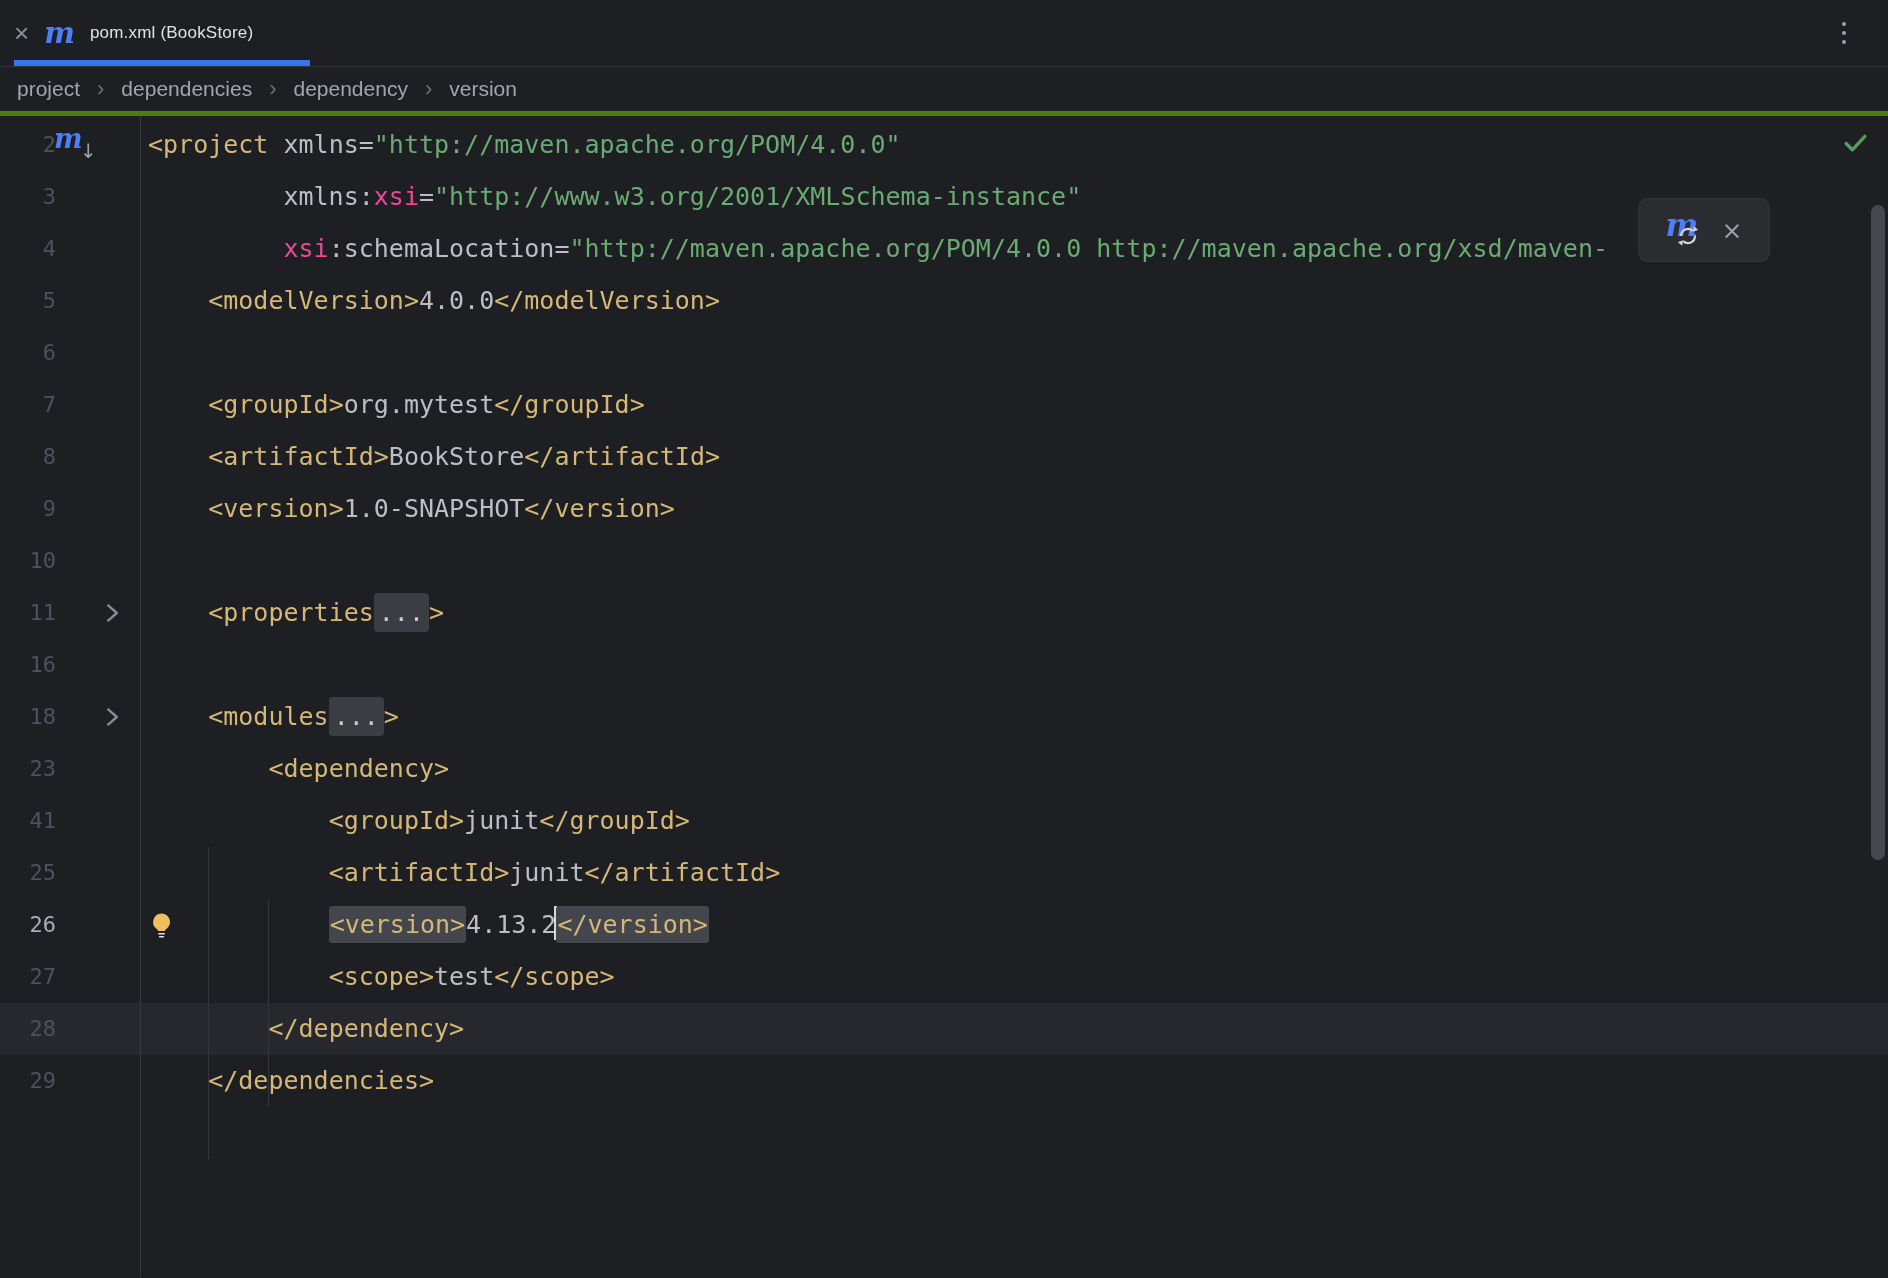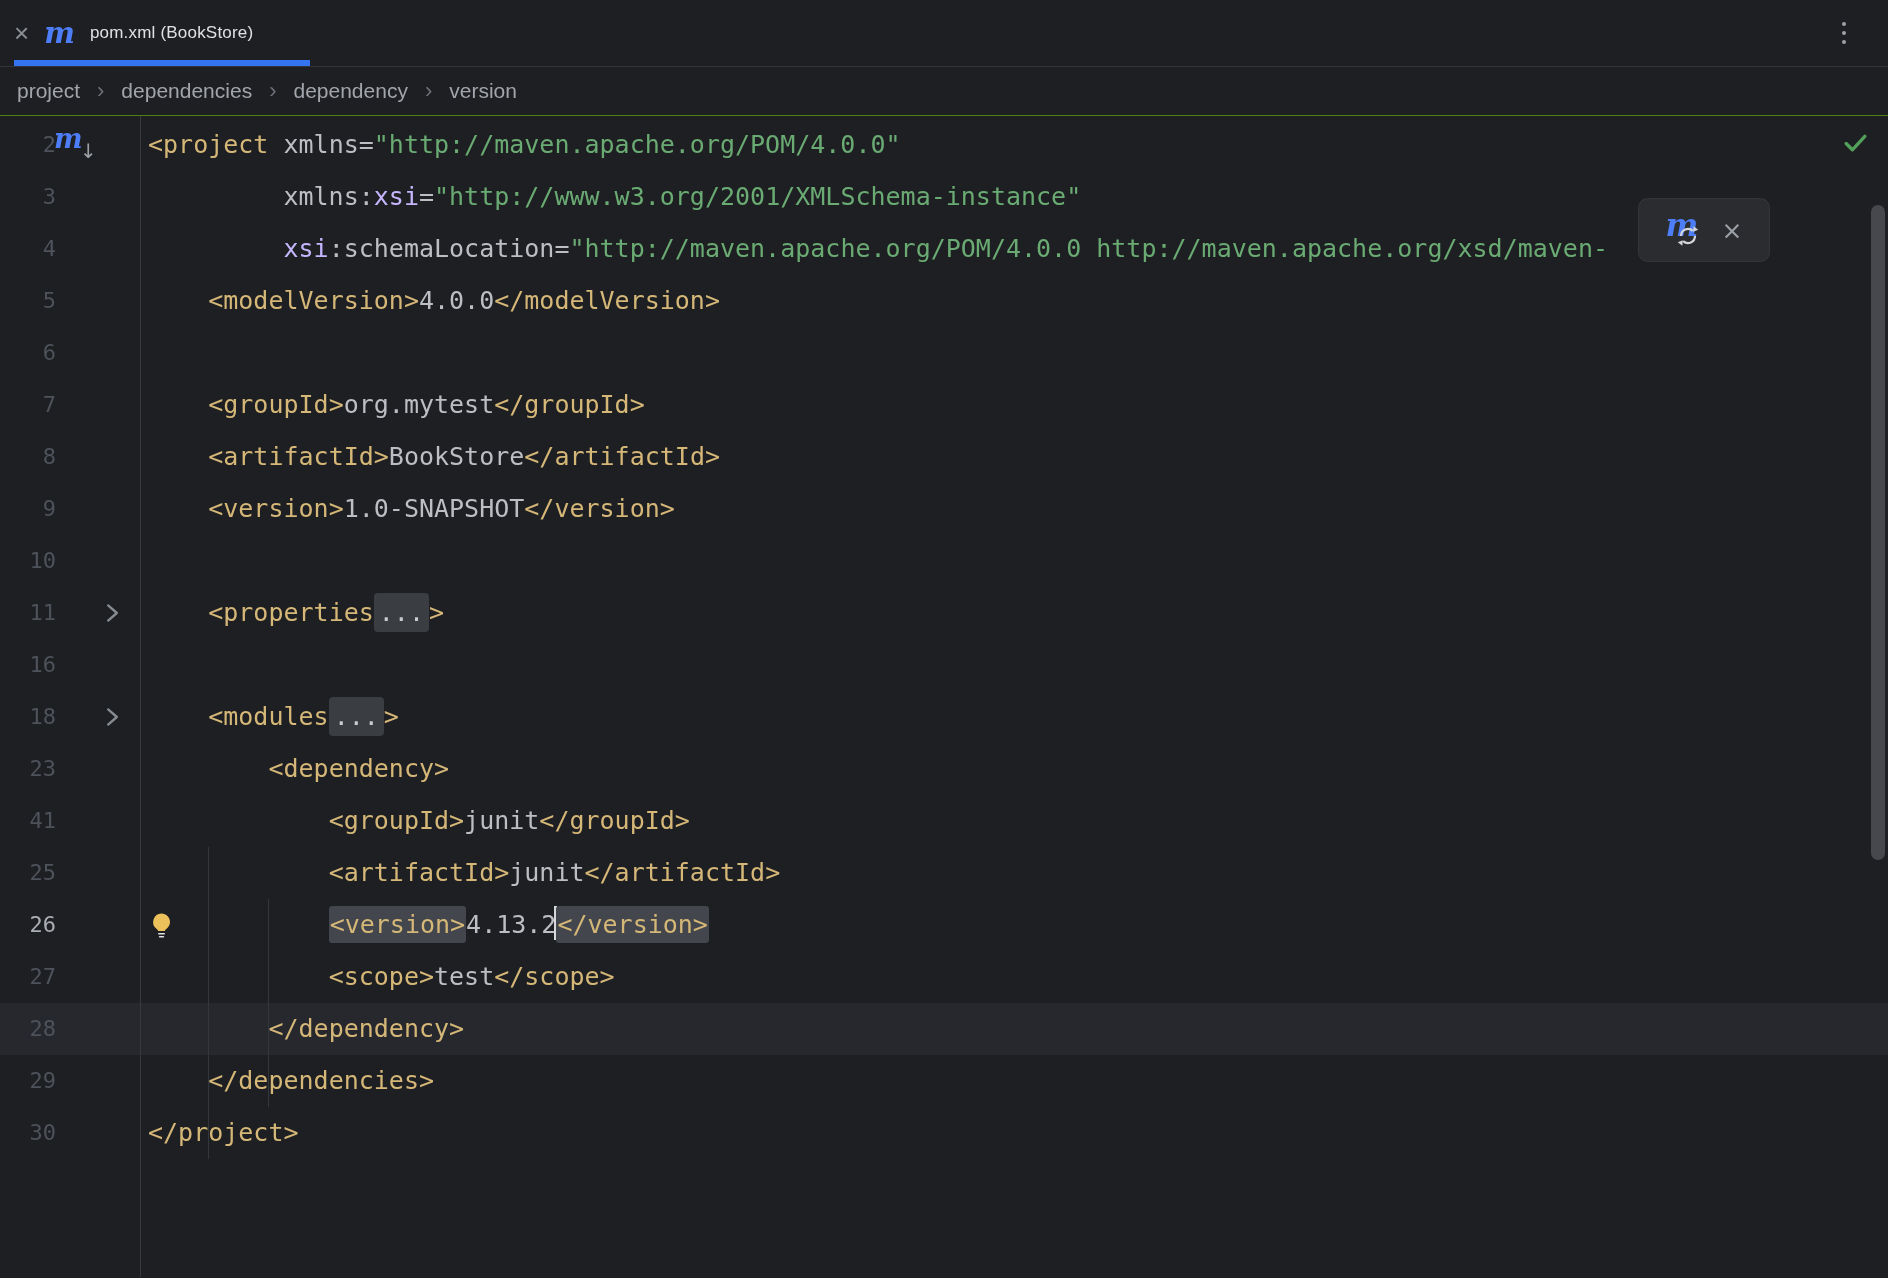--- a/index.html
+++ b/index.html
@@ -12,39 +12,39 @@
   .tab { position:relative; height:100%; display:flex; align-items:center; gap:15px; padding-right:26px; cursor:pointer; }
   .tab-close { color:#8b8f96; font-size:26px; line-height:1; font-weight:400; }
   .maven-m { font-family:"DejaVu Serif", serif; font-style:italic; font-weight:bold; color:#4d7ef7; }
   .tab .maven-m { font-size:29px; line-height:1; }
   .tab-title { color:#dfe1e5; font-size:17px; letter-spacing:.2px; }
   .tab-underline { position:absolute; left:0; bottom:0; width:296px; height:6px; background:#3574f0; }
   .kebab { position:absolute; right:38px; top:50%; transform:translateY(-50%); display:flex; flex-direction:column; gap:5px; cursor:pointer; padding:4px; }
   .kebab i { width:4px; height:4px; border-radius:2px; background:#9da1a8; }
 
   
-  .breadcrumbs { height:49px; border-bottom:1px solid #4d7c0f; display:flex; align-items:center; padding-left:17px; gap:17px; }
+  .breadcrumbs { height:49px; border-bottom:5px solid #4d7c0f; display:flex; align-items:center; padding-left:17px; gap:17px; }
   .crumb { color:#a2a5ac; font-size:21px; cursor:pointer; }
   .crumb-sep { color:#6e7178; font-size:22px; }
 
   
   .editor { position:relative; height:1161px; background:#1e1f22; overflow:hidden; }
   .cur-line-bg { position:absolute; left:0; width:1888px; height:52px; background:#26282e; z-index:0; }
   .gutter-sep { position:absolute; left:140px; top:0; bottom:0; width:1px; background:#37393d; z-index:1; }
   .indent-guide { position:absolute; width:1px; background:#33363b; z-index:1; }
   .rows { position:relative; z-index:2; padding-top:3px; }
   .row { position:relative; height:52px; width:1888px; }
   .lnum { position:absolute; left:0; top:0; width:56px; height:52px; line-height:52px; text-align:right;
           font-family:"DejaVu Sans Mono", monospace; font-size:22px; color:#4d525b; }
   .row.current .lnum { color:#abaeb5; }
   .code { position:absolute; left:141px; right:8px; top:0; height:52px; line-height:52px; padding-left:7px;
           font-family:"DejaVu Sans Mono", monospace; font-size:25px; white-space:pre; overflow:hidden; cursor:text; }
   .sTag { color:#d5b778; }
   .sPlain { color:#bcbec4; }
-  .sNs { color:#c4b5fd; }
+  .sNs { color:#ec4899; }
   .sStr { color:#6aab73; }
   .sFold { background:#3a3d42; color:#c9cbcf; border-radius:4px; padding:5px 5px; cursor:pointer; }
   .sHl { background:#43464c; border-radius:3px; padding:4px 1px; }
   .sCaret { display:inline-block; width:3px; height:34px; background:#d6d8dc; vertical-align:-7px; margin:0 -1px 0 -2px; }
 
   
   .gi-maven { position:absolute; left:54px; top:6px; width:44px; height:40px; cursor:pointer; }
   .gi-maven .mglyph { font-family:"DejaVu Serif", serif; font-style:italic; font-weight:bold; color:#4d7ef7; font-size:27px; line-height:1; }
   .gi-maven .darr { position:absolute; left:26px; top:14px; color:#9ca1a7; font-size:20px; font-family:"DejaVu Sans", sans-serif; }
   .gi-fold { position:absolute; left:106px; top:16px; cursor:pointer; }
@@ -175,24 +175,20 @@
         <span class="lnum">27</span>
         <span class="code"><span class="sPlain">            </span><span class="sTag">&lt;scope&gt;</span><span class="sPlain">test</span><span class="sTag">&lt;/scope&gt;</span></span>
       </div>
       <div class="row">
         <span class="lnum">28</span>
         <span class="code"><span class="sPlain">        </span><span class="sTag">&lt;/dependency&gt;</span></span>
       </div>
       <div class="row">
         <span class="lnum">29</span>
         <span class="code"><span class="sPlain">    </span><span class="sTag">&lt;/dependencies&gt;</span></span>
-      </div>
-      <div class="row">
-        <span class="lnum">30</span>
-        <span class="code"><span class="sTag">&lt;/project&gt;</span></span>
       </div>
     </div>
 
   <div class="check-widget">
     <svg width="27" height="27" viewBox="0 0 26 26">
         <path d="M4 14l6 6 12-13" stroke="#52a05a" stroke-width="3.2" fill="none" stroke-linecap="round" stroke-linejoin="round"></path>
       </svg>
   </div>
 
   <div class="maven-popup">

